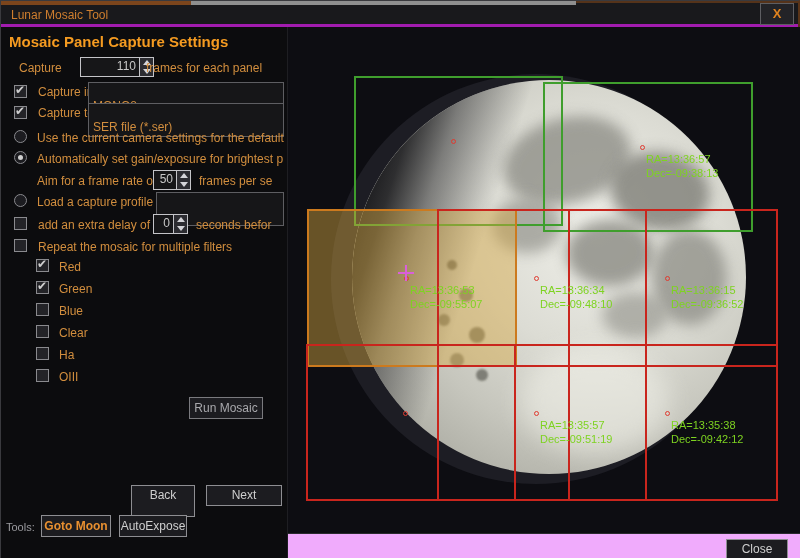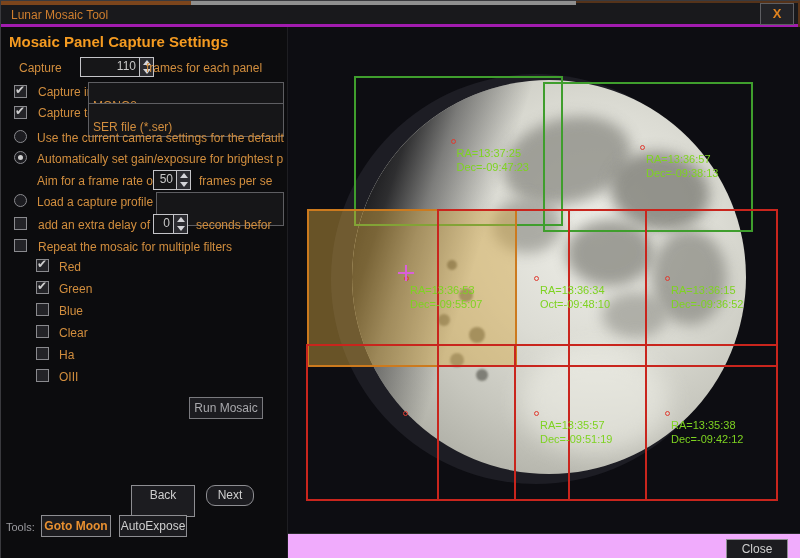--- a/index.html
+++ b/index.html
@@ -154,21 +154,21 @@
         <span class="cb" style="position: absolute; left: 35px; top: 298px;"></span>
         <div class="lrow" style="left: 58px; top: 299px;">Clear</div>
         <span class="cb" style="position: absolute; left: 35px; top: 320px;"></span>
         <div class="lrow" style="left: 58px; top: 321px;">Ha</div>
         <span class="cb" style="position: absolute; left: 35px; top: 342px;"></span>
         <div class="lrow" style="left: 58px; top: 343px;">OIII</div>
       </div>
 
     <div class="btn dim" style="left:188px; top:370px; width:74px; height:22px; line-height:20px;">Run Mosaic</div>
     <div class="btn" style="left:130px; top:458px; width:64px; height:32px; line-height:19px;">Back</div>
-    <div class="btn" style="left:205px; top:458px; width:48px; height:21px; line-height:19px;border-radius:9px;">Next</div>
+    <div class="btn" style="left:205px; top:458px; width:76px; height:21px; line-height:19px;">Next</div>
 
     <div class="lrow tools-label" style="left:5px; top:494px; font-size:11px;">Tools:</div>
     <div class="btn orange" style="left:40px; top:488px; width:70px; height:22px; line-height:20px;">Goto Moon</div>
     <div class="btn" style="left:118px; top:488px; width:68px; height:22px; line-height:20px;">AutoExpose</div>
   </div>
 
   <div class="moon-wrap" id="mosaic-view">
     <div class="moon-dark"></div>
     <div class="moon">
       <div class="patch" style="left:150px; top:38px; width:130px; height:85px; background:#8f8f88; opacity:.8; transform:rotate(-15deg);"></div>
@@ -176,41 +176,37 @@
       <div class="patch" style="left:214px; top:140px; width:88px; height:66px; background:#8a8a83; opacity:.8;"></div>
       <div class="patch" style="left:300px; top:150px; width:75px; height:95px; background:#8c8c85; opacity:.75;"></div>
       <div class="patch" style="left:140px; top:118px; width:70px; height:55px; background:#93938c; opacity:.7;"></div>
       <div class="patch" style="left:250px; top:212px; width:66px; height:46px; background:#9a9a93; opacity:.7;"></div>
       <div class="patch" style="left:168px; top:268px; width:150px; height:105px; background:#f5f5ed; opacity:.5; filter:blur(12px);"></div>
       <div class="patch" style="left:95px; top:180px; width:10px; height:10px; background:#6f6f68; opacity:.9; filter:blur(1px); box-shadow: 14px 30px 0 2px #77776f, -8px 55px 0 1px #7b7b73, 25px 70px 0 3px #73736b, 5px 95px 0 2px #7f7f77, 30px 110px 0 1px #76766e;"></div>
       <div class="shadow"></div>
     </div>
   <div class="mpanel" style="left: 66px; top: 49px; width: 209px; height: 150px; border-color: rgb(63, 158, 45);"></div>
       <div class="pmark" style="left: 162.5px; top: 112px;"></div>
-      <div class="plabel" style="left: 168.5px; top: 119px; color: rgb(126, 211, 33);">
-        <div>RA=13:37:25</div>
-        <div>Dec=-09:47:23</div>
-      </div>
       <div class="mpanel" style="left: 255px; top: 55px; width: 210px; height: 150px; border-color: rgb(63, 158, 45);"></div>
       <div class="pmark" style="left: 352px; top: 118px;"></div>
       <div class="plabel" style="left: 358px; top: 125px; color: rgb(126, 211, 33);">
         <div>RA=13:36:57</div>
         <div>Dec=-09:38:13</div>
       </div>
       <div class="mpanel" style="left: 19px; top: 182px; width: 210px; height: 158px; border-color: rgb(204, 122, 30); background: rgba(214, 168, 66, 0.45);"></div>
       <div class="pmark" style="left: 116px; top: 249px;"></div>
       <div class="plabel" style="left: 122px; top: 256px; color: rgb(126, 211, 33);">
         <div>RA=13:36:53</div>
         <div>Dec=-09:55:07</div>
       </div>
       <div class="mpanel" style="left: 149px; top: 182px; width: 210px; height: 158px; border-color: rgb(201, 37, 29);"></div>
       <div class="pmark" style="left: 246px; top: 249px;"></div>
       <div class="plabel" style="left: 252px; top: 256px; color: rgb(126, 211, 33);">
         <div>RA=13:36:34</div>
-        <div>Oct=-09:48:10</div>
+        <div>Dec=-09:48:10</div>
       </div>
       <div class="mpanel" style="left: 280px; top: 182px; width: 210px; height: 158px; border-color: rgb(201, 37, 29);"></div>
       <div class="pmark" style="left: 377px; top: 249px;"></div>
       <div class="plabel" style="left: 383px; top: 256px; color: rgb(126, 211, 33);">
         <div>RA=13:36:15</div>
         <div>Dec=-09:36:52</div>
       </div>
       <div class="mpanel" style="left: 18px; top: 317px; width: 210px; height: 157px; border-color: rgb(201, 37, 29);"></div>
       <div class="pmark" style="left: 115px; top: 383.5px;"></div>
       <div class="mpanel" style="left: 149px; top: 317px; width: 210px; height: 157px; border-color: rgb(201, 37, 29);"></div>

